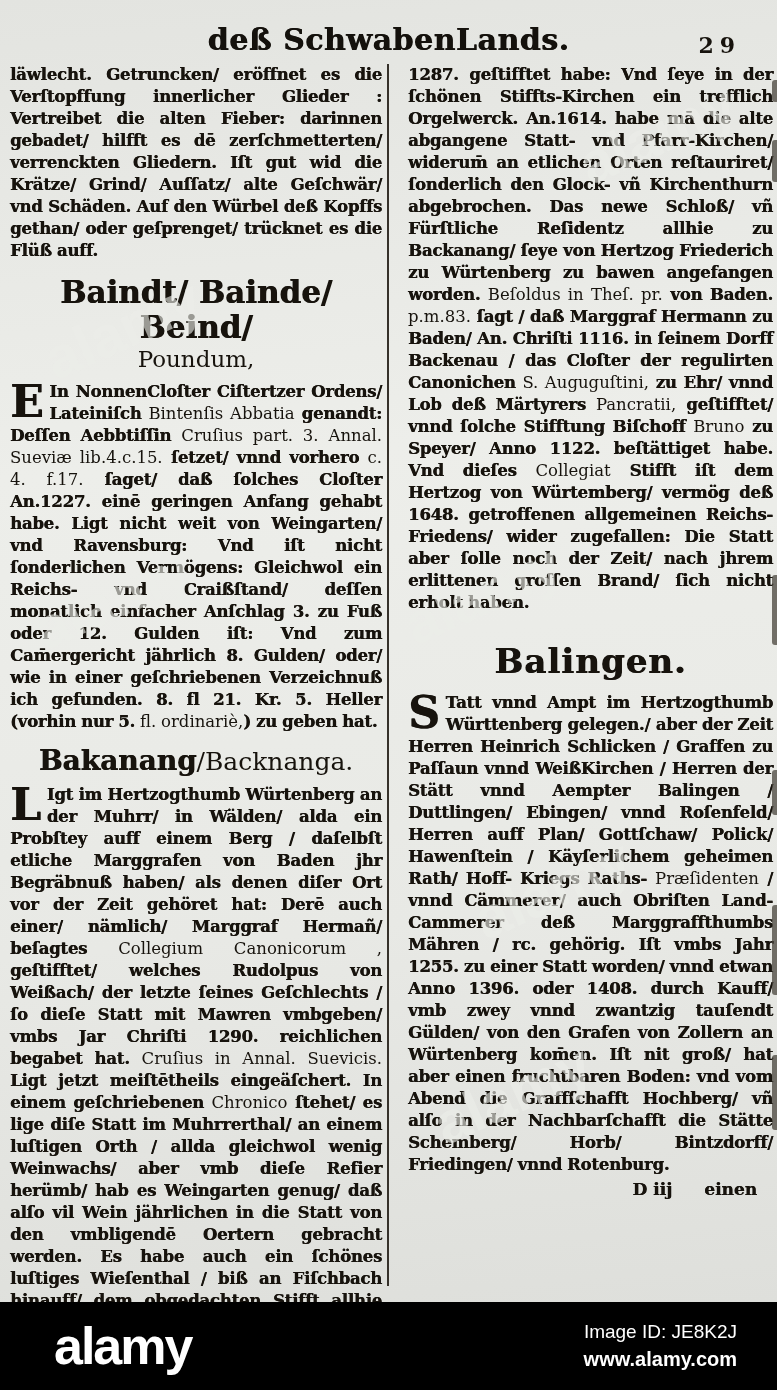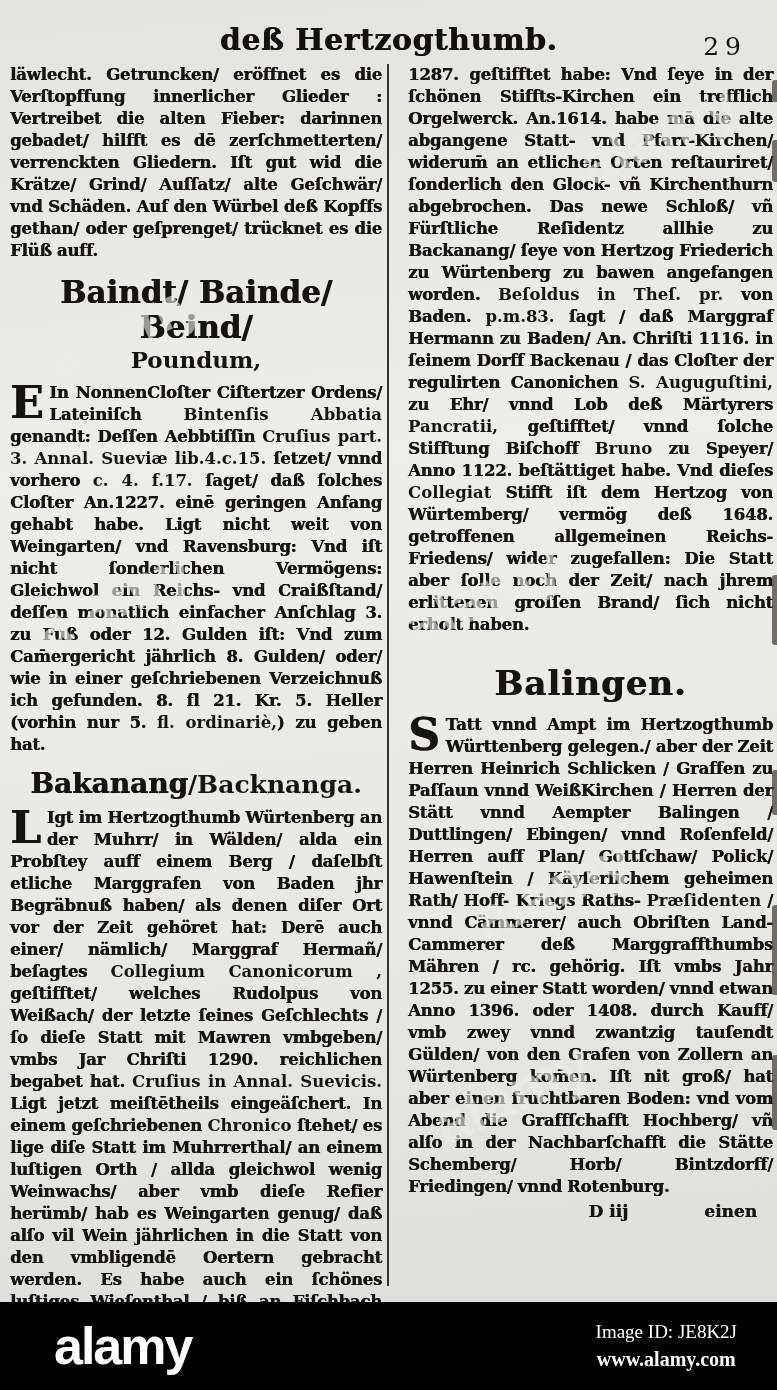--- a/index.html
+++ b/index.html
@@ -4,71 +4,71 @@
 <style>
   html,body{margin:0;padding:0;}
   body{width:777px;height:1390px;background:#0b0b0b;font-family:"DejaVu Serif",serif;}
   .page{position:relative;width:777px;height:1390px;overflow:hidden;background:#0b0b0b;}
 
   .paper{position:absolute;left:0;top:0;width:777px;height:1302px;
     background:linear-gradient(175deg,#e3e4e0 0%,#edeeea 35%,#e8e9e5 70%,#dedfdb 100%);}
 
   .header-row{position:absolute;top:22px;left:0;width:100%;text-align:center;}
   .title{font-size:30px;font-weight:700;color:#14110c;letter-spacing:.5px;text-shadow:.6px 0 currentColor;}
-  .pagenum{position:absolute;top:32px;right:30px;font-size:25px;font-weight:400;letter-spacing:6px;color:#17130d;}
+  .pagenum{position:absolute;top:32px;right:36px;font-size:22px;font-weight:700;letter-spacing:6px;color:#17130d;}
 
   .columns{position:absolute;top:64px;left:10px;right:4px;bottom:92px;display:flex;}
   .col{color:#17130d;}
   .col-left{width:372px;padding-right:14px;}
   .col-right{flex:1;padding-left:12px;}
   .divider{position:absolute;left:387px;top:64px;height:1222px;width:2px;background:#36312a;}
 
   .para{margin:0 0 3px 0;text-align:justify;font-size:16.5px;line-height:22px;
     font-weight:700;letter-spacing:-.2px;word-spacing:-.5px;}
   .para .fraktur{text-shadow:.4px 0 currentColor;}
-  .para .latin,.heading .latin{font-weight:700;text-shadow:none;letter-spacing:0;}
+  .para .latin,.heading .latin{font-weight:400;text-shadow:none;letter-spacing:0;}
   .para.indent{text-indent:16px;}
   .dropcap{float:left;font-size:44px;line-height:37px;padding:2px 6px 0 0;font-weight:700;text-shadow:.7px 0 currentColor;}
 
   .heading{text-align:center;margin:13px 0 8px;}
   .heading .h-line{line-height:1.12;}
   .heading .fraktur{font-weight:700;text-shadow:.7px 0 currentColor;}
   .heading.lg .h-line:first-child{font-size:31px;}
   .heading.lg .h-line:nth-child(2){font-size:23px;margin-top:3px;}
   .heading.md{margin:12px 0 7px;}
   .heading.md .fraktur{font-size:28px;}
   .heading.md .latin{font-size:25px;}
   .heading.xl{margin:28px 0 12px;}
   .heading.xl .fraktur{font-size:34px;letter-spacing:1px;}
 
-  .sigline{display:flex;justify-content:flex-end;gap:76px;padding-right:16px;
+  .sigline{display:flex;justify-content:flex-end;gap:32px;padding-right:16px;
     font-size:17px;font-weight:700;margin-top:2px;text-shadow:.4px 0 currentColor;}
 
   .watermark-layer{position:absolute;left:0;top:0;width:777px;height:1302px;pointer-events:none;overflow:hidden;}
   .wm{position:absolute;font-family:"Liberation Sans",sans-serif;font-weight:700;font-size:58px;
     color:rgba(236,237,233,.62);transform:rotate(-24deg);white-space:nowrap;}
 
   .edge{position:absolute;right:0;width:5px;background:#48443c;opacity:.75;border-radius:3px 0 0 3px;}
 
   .alamy-bar{position:absolute;left:0;bottom:0;width:777px;height:88px;background:#000;color:#fff;}
   .alamy-logo{position:absolute;left:54px;top:50%;transform:translateY(-50%);
     font-family:"Liberation Sans",sans-serif;font-weight:700;font-size:52px;letter-spacing:-2px;}
-  .alamy-meta{position:absolute;right:40px;top:50%;transform:translateY(-50%);text-align:center;
-    font-family:Liberation Serif, serif;}
+  .alamy-meta{position:absolute;right:40px;top:50%;transform:translateY(-50%);text-align:right;
+    font-family:Liberation Sans, sans-serif;}
   .alamy-id{font-size:19px;font-weight:400;margin-bottom:5px;}
   .alamy-url{font-size:20px;font-weight:700;}
 </style>
 </head>
 <body>
 
 <div class="page">
   <div class="paper">
 
     <div class="header-row">
-      <span class="title">deß Hertzogthumb.</span>
+      <span class="title">deß SchwabenLands.</span>
     </div>
     <div class="pagenum">29</div>
 
     <div class="divider"></div>
 
     <div class="columns">
       <div class="col col-left">
           <p class="para"><span class="fraktur">läwlecht. Getruncken/ eröffnet es die Verſtopffung innerlicher Glieder : Vertreibet die alten Fieber: darinnen gebadet/ hilfft es dē zerſchmetterten/ verrenckten Gliedern. Iſt gut wid die Krätze/ Grind/ Auſſatz/ alte Geſchwär/ vnd Schäden. Auf den Würbel deß Kopffs gethan/ oder geſprenget/ trücknet es die Flüß auff.</span></p>
           <div class="heading lg">
             <div class="h-line"><span class="fraktur">Baindt/ Bainde/ Beind/</span></div>

